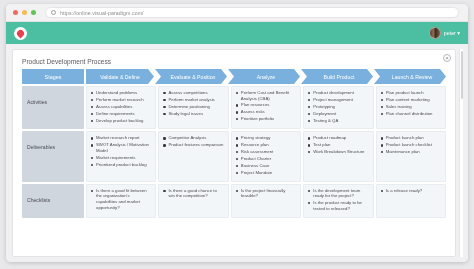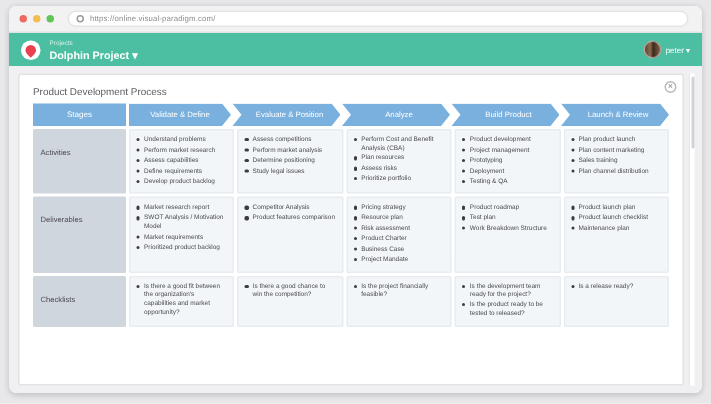--- a/index.html
+++ b/index.html
@@ -180,24 +180,20 @@
     <div class="urlbar">
       <div class="lock-circle"></div>
       <div class="url-text">https://online.visual-paradigm.com/</div>
     </div>
   </div>
 
   <div class="appbar">
     <div class="logo">
       <div class="logo-inner"></div>
     </div>
-    <div class="proj-block">
-      <div class="proj-label">Projects</div>
-      <div class="proj-name">Dolphin Project ▾</div>
-    </div>
     <div class="appbar-spacer"></div>
     <div class="user-block">
       <div class="avatar"></div>
       <div class="user-name">peter ▾</div>
     </div>
   </div>
 
   <div class="page">
     <div class="canvas">
       <div class="close-btn">×</div>

